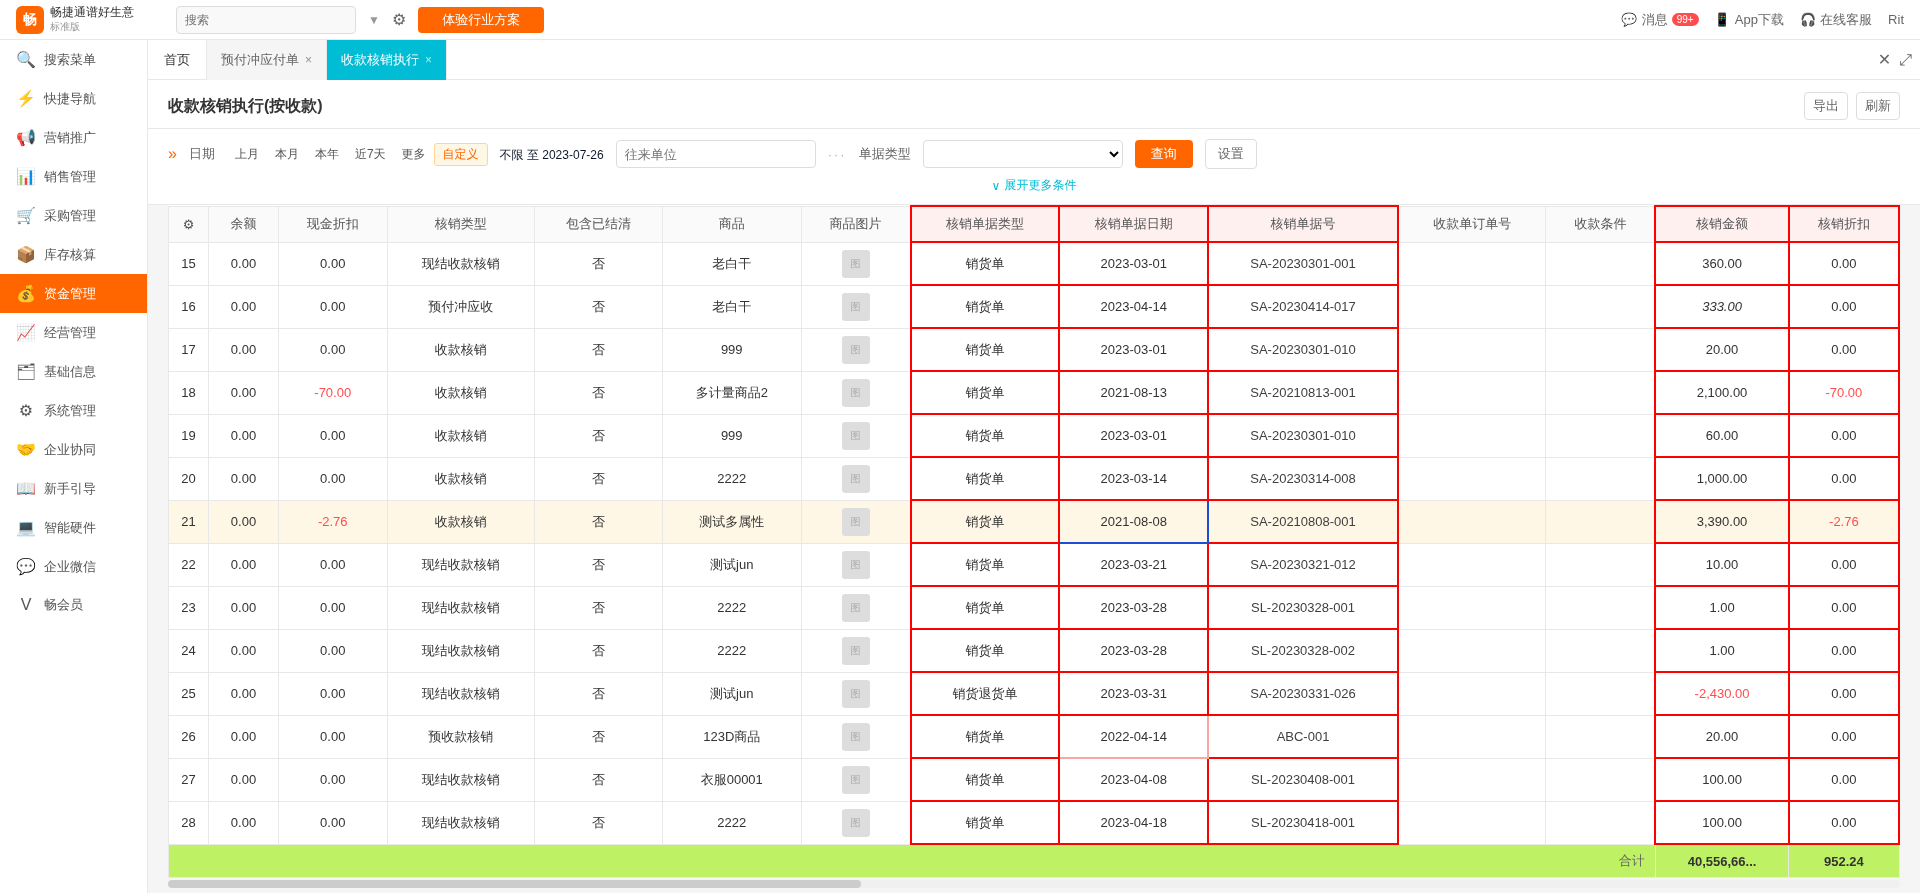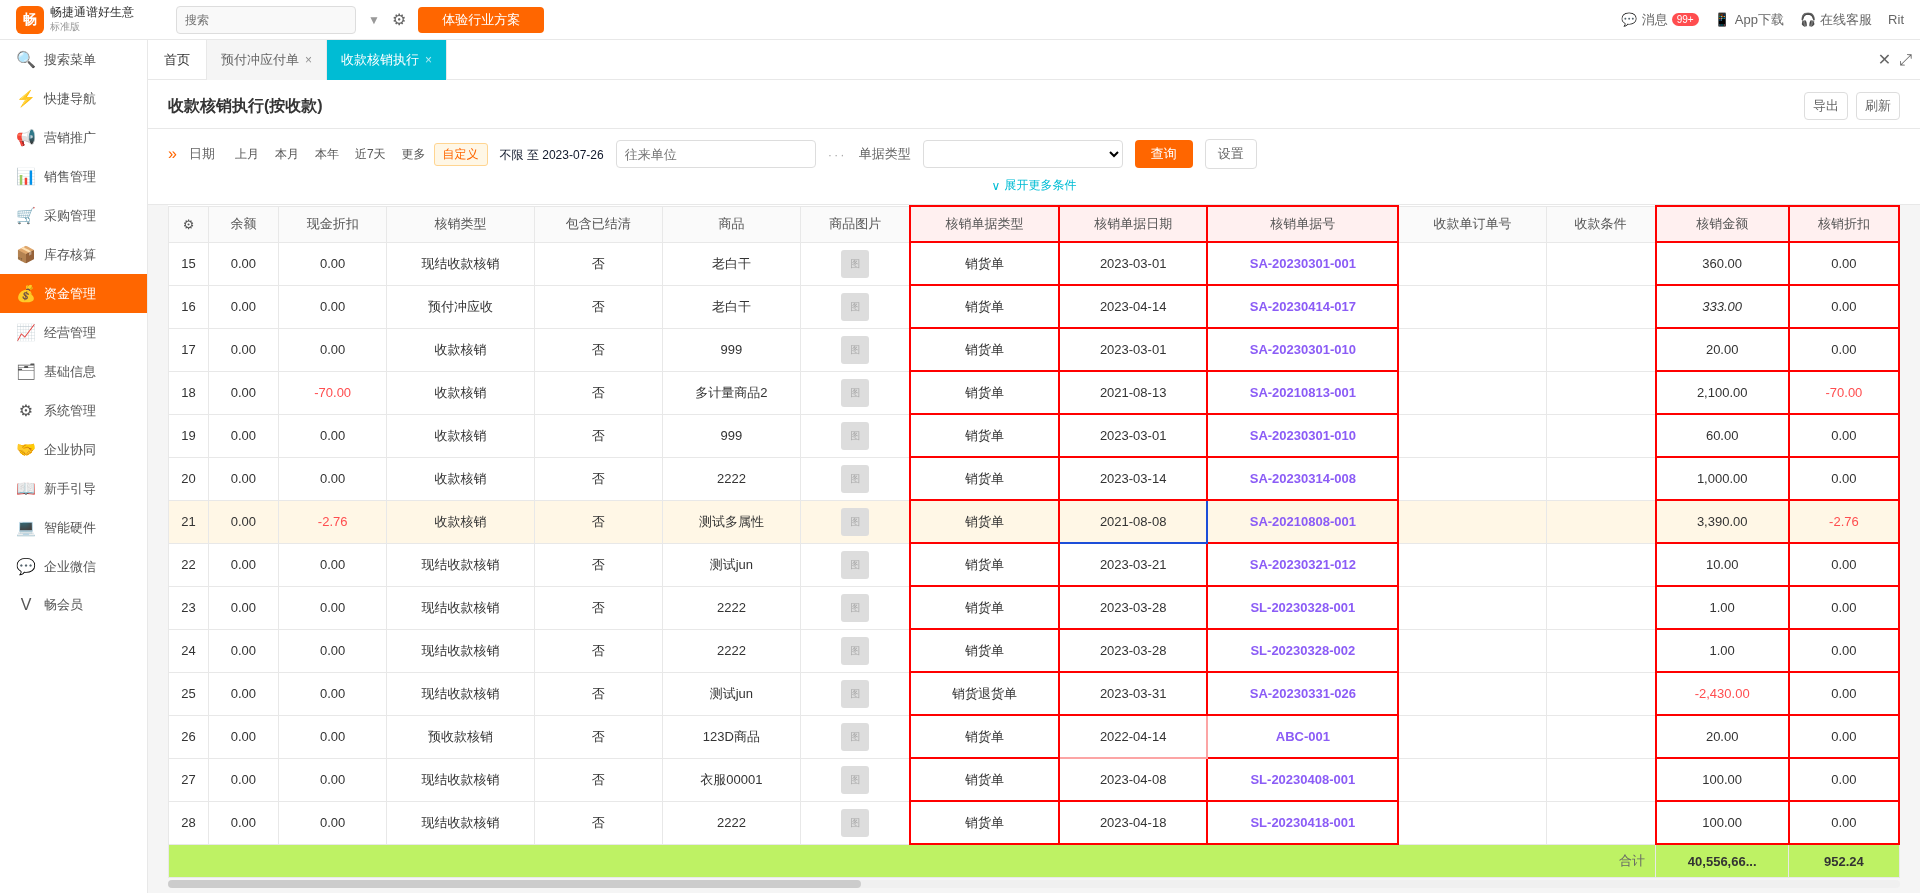--- a/index.html
+++ b/index.html
@@ -61,21 +61,21 @@
     .query-btn { background: #ff6600; color: #fff; border: none; border-radius: 4px; padding: 5px 16px; font-size: 13px; cursor: pointer; }
     .settings-btn { background: #fff; color: #666; border: 1px solid #ddd; border-radius: 4px; padding: 5px 12px; font-size: 13px; cursor: pointer; }
     .expand-btn { color: #00bcd4; font-size: 12px; cursor: pointer; display: flex; align-items: center; gap: 4px; }
 
     
     .table-wrapper { flex: 1; overflow: auto; padding: 0 20px 10px; background: #f5f5f5; }
     .data-table { width: 100%; border-collapse: collapse; background: #fff; font-size: 13px; }
     .data-table th { background: #fafafa; border: 1px solid #e8e8e8; padding: 8px 10px; text-align: center; color: #555; font-weight: normal; white-space: nowrap; position: sticky; top: 0; z-index: 1; }
     .data-table td { border: 1px solid #e8e8e8; padding: 7px 10px; text-align: center; color: #333; white-space: nowrap; }
     .data-table tr.highlighted td { background: #fff7e6; }
-    .link-cell { color: #8b5cf6; cursor: pointer; text-decoration: none; font-weight: bold; }
+    .link-cell { color: #404040; cursor: pointer; text-decoration: none; }
     
     
     .table-wrapper::-webkit-scrollbar { height: 8px; width: 8px; }
     .table-wrapper::-webkit-scrollbar-track { background: #f0f0f0; }
     .table-wrapper::-webkit-scrollbar-thumb { background: #ccc; border-radius: 4px; }
   </style>
 </head>
 <body>
 
 <div class="top-bar">

